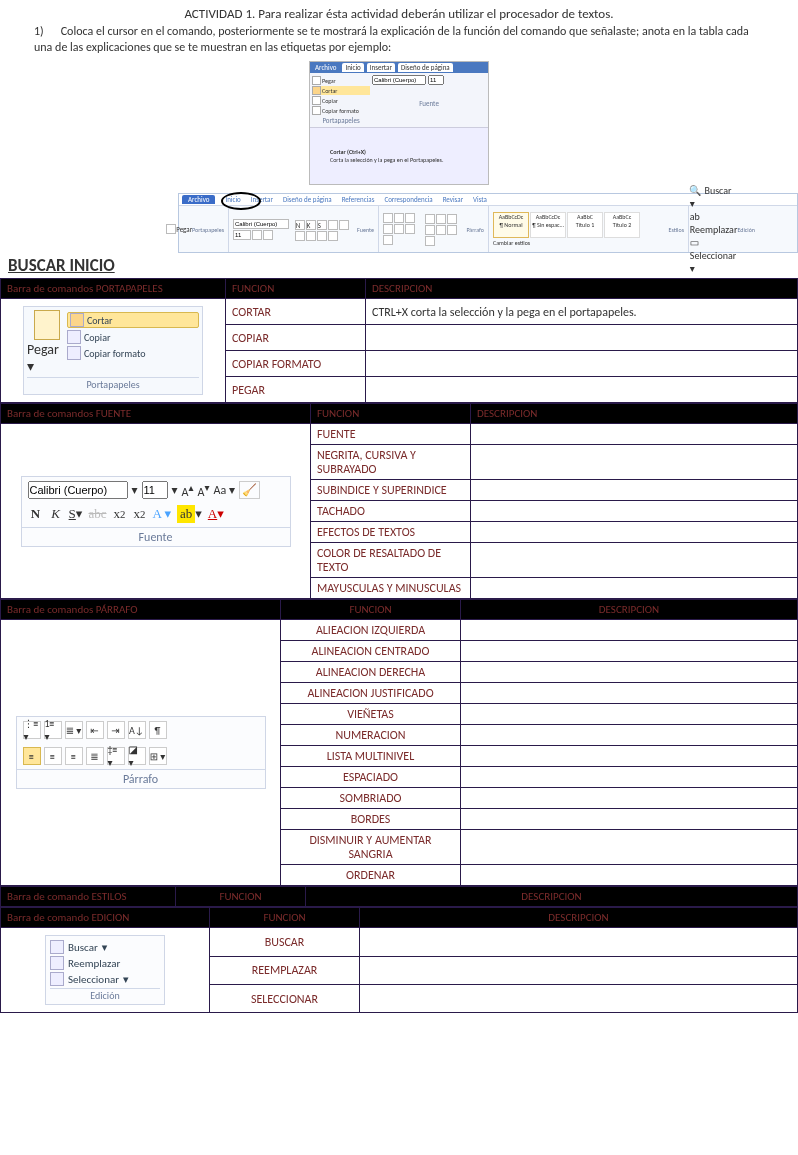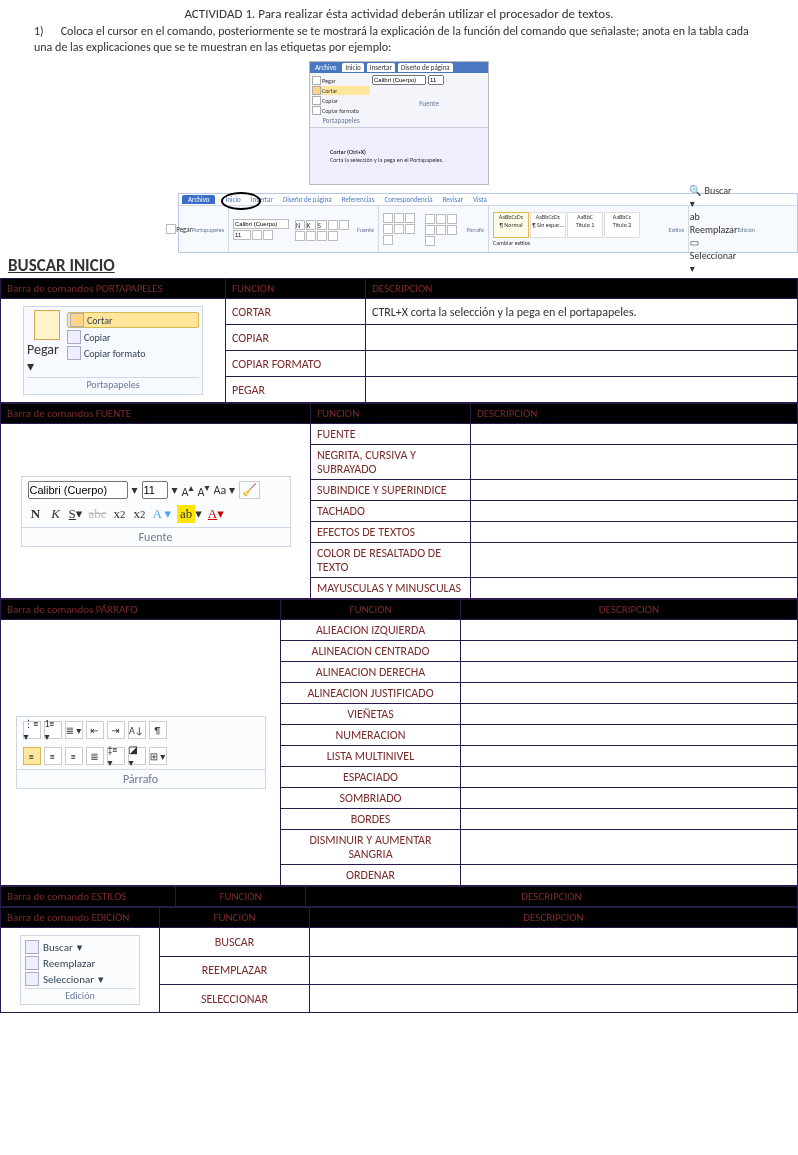--- a/index.html
+++ b/index.html
@@ -420,21 +420,21 @@
     <th style="width:175px">Barra de comando ESTILOS</th>
     <th style="width:130px;text-align:center">FUNCION</th>
     <th style="text-align:center">DESCRIPCION</th>
   </tr>
 </tbody>
   </table>
 
 <table>
   <tbody>
       <tr class="darkrow">
-    <th style="width:159px">Barra de comando EDICION</th>
+    <th style="width:209px">Barra de comando EDICION</th>
     <th style="width:150px;text-align:center">FUNCION</th>
     <th style="text-align:center">DESCRIPCION</th>
   </tr>
   <tr>
     <td rowspan="3">
       <div class="ed-mock">
         <div class="r"><span class="ei"></span><span>Buscar</span> ▾</div>
         <div class="r">
               <span class="ei"></span>
               <span>Reemplazar</span>

